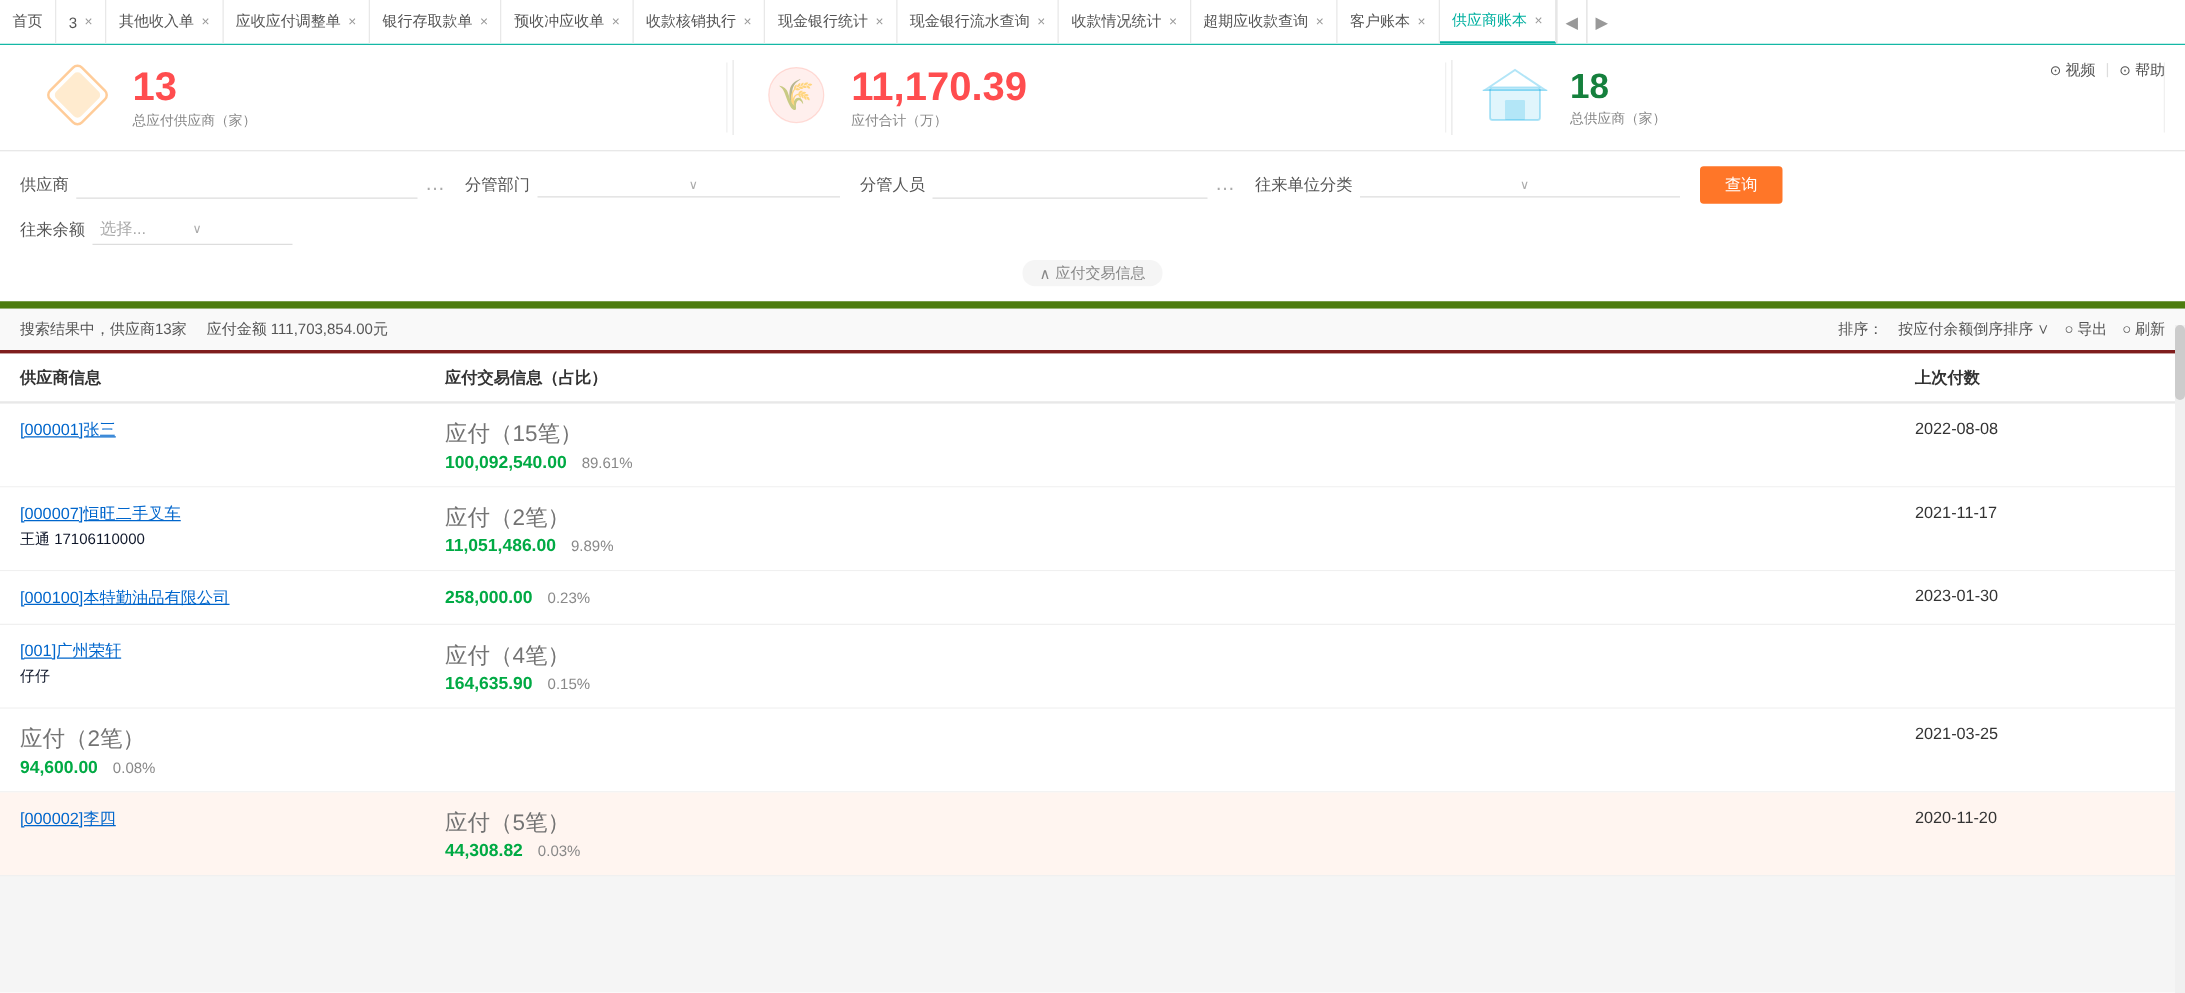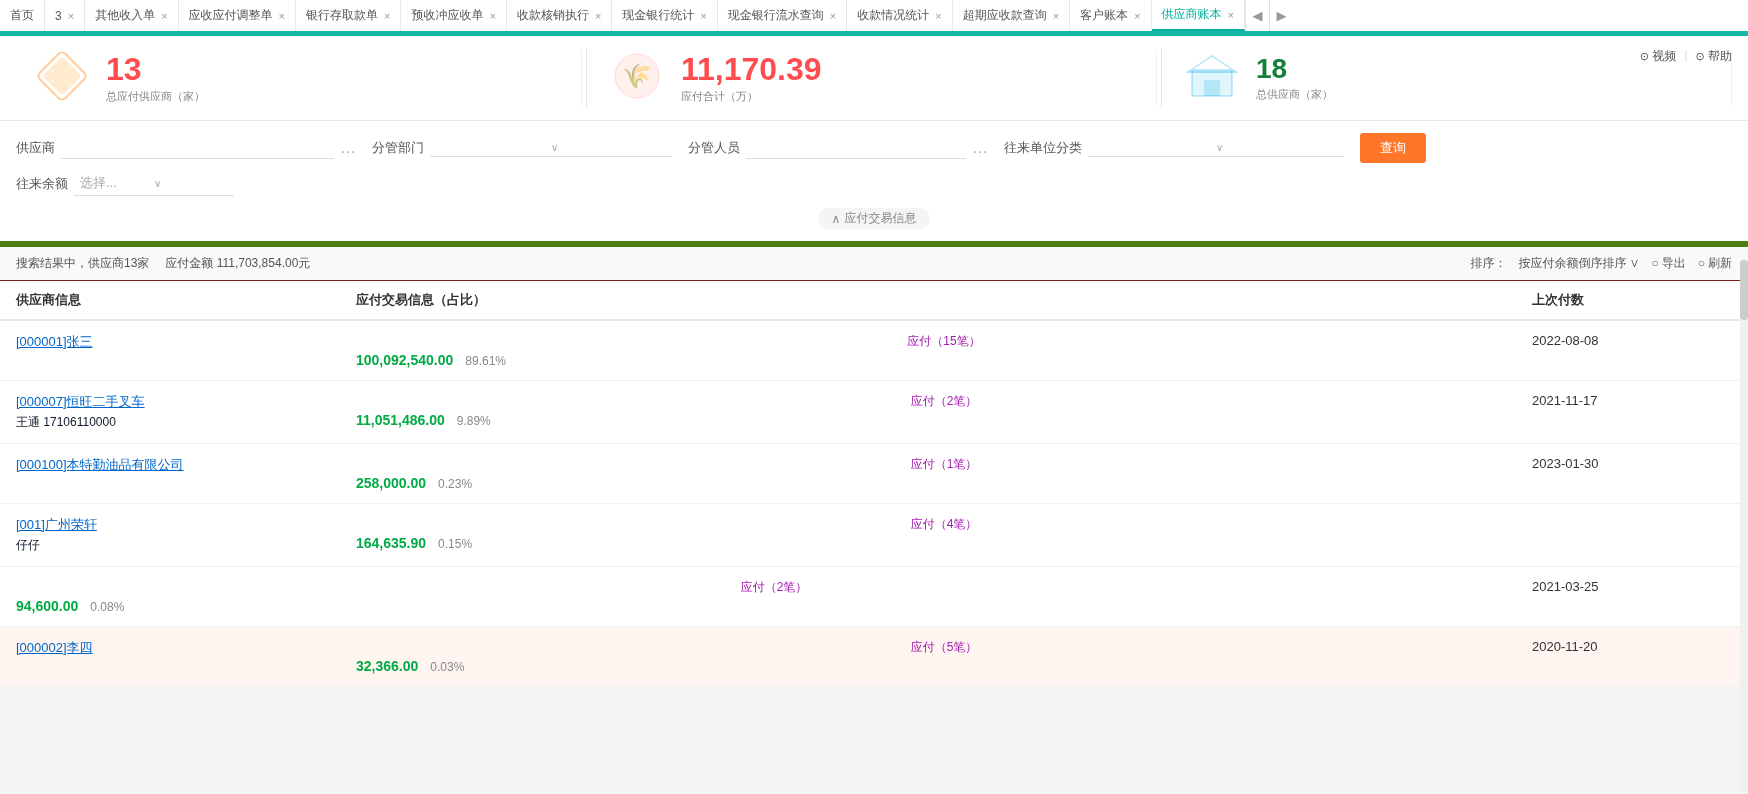--- a/index.html
+++ b/index.html
@@ -3,21 +3,21 @@
   <meta charset="utf-8">
   <style>
     * { box-sizing: border-box; margin: 0; padding: 0; }
     body { font-family: 'Microsoft YaHei', Arial, sans-serif; font-size: 13px; background: #f5f5f5; color: #333; }
 
     
     .top-nav {
       display: flex;
       align-items: center;
       background: #fff;
-      border-bottom: 5px solid #14b8a6;
+      border-bottom: 1px solid #14b8a6;
       height: 36px;
       overflow: hidden;
     }
     .nav-tab {
       display: flex;
       align-items: center;
       padding: 0 10px;
       height: 100%;
       font-size: 12px;
       color: #555;
@@ -152,21 +152,21 @@
       border-radius: 10px;
     }
 
     
     .results-bar {
       display: flex;
       align-items: center;
       justify-content: space-between;
       padding: 8px 16px;
       background: #f9f9f9;
-      border-bottom: 1px solid #7f1d1d;
+      border-bottom: 3px solid #7f1d1d;
       font-size: 12px;
       color: #555;
     }
     .results-left { display: flex; gap: 16px; }
     .results-right { display: flex; align-items: center; gap: 12px; font-family: Liberation Serif, serif; }
     .sort-link { color: #555; font-size: 12px; cursor: pointer; }
     .action-btn {
       display: flex;
       align-items: center;
       gap: 3px;
@@ -204,21 +204,21 @@
 
     .supplier-link {
       color: #0066cc;
       text-decoration: underline;
       font-size: 13px;
       cursor: pointer;
     }
     .supplier-sub { font-size: 12px; color: #0f172a; margin-top: 3px; }
 
     .transaction-cell { display: flex; flex-direction: column; gap: 2px; }
-    .trans-label { font-size: 12px; color: #a21caf; text-align: center; }
+    .trans-label { font-size: 18px; color: #737373; }
     .trans-amount { font-size: 14px; color: #00aa44; font-weight: bold; cursor: pointer; }
     .trans-percent { font-size: 12px; color: #888; margin-left: 12px; }
     .trans-row { display: flex; align-items: baseline; gap: 0; }
 
     .lastpay-cell { font-size: 13px; color: #333; }
 
     .divider-v {
       width: 1px;
       background: #e8e8e8;
       height: 60px;
@@ -472,21 +472,20 @@
     </div>
     <div class="col-lastpay lastpay-cell">2021-11-17</div>
   </div>
 
   <div class="table-row">
     <div class="col-supplier">
       <div class="supplier-link">[000100]本特勤油品有限公司</div>
     </div>
     <div class="col-transaction">
       <div class="transaction-cell">
-        <span class="trans-label">应付（1笔）</span>
         <div class="trans-row">
           <span class="trans-amount">258,000.00</span>
           <span class="trans-percent">0.23%</span>
         </div>
       </div>
     </div>
     <div class="col-lastpay lastpay-cell">2023-01-30</div>
   </div>
 
   <div class="table-row">
@@ -520,21 +519,21 @@
   </div>
 
   <div class="table-row highlighted">
     <div class="col-supplier">
       <div class="supplier-link">[000002]李四</div>
     </div>
     <div class="col-transaction">
       <div class="transaction-cell">
         <span class="trans-label">应付（5笔）</span>
         <div class="trans-row">
-          <span class="trans-amount">32,366.00</span>
+          <span class="trans-amount">44,308.82</span>
           <span class="trans-percent">0.03%</span>
         </div>
       </div>
     </div>
     <div class="col-lastpay lastpay-cell">2020-11-20</div>
   </div>
 </div>
 
 <div class="scrollbar-track">
   <div class="scrollbar-thumb"></div>

